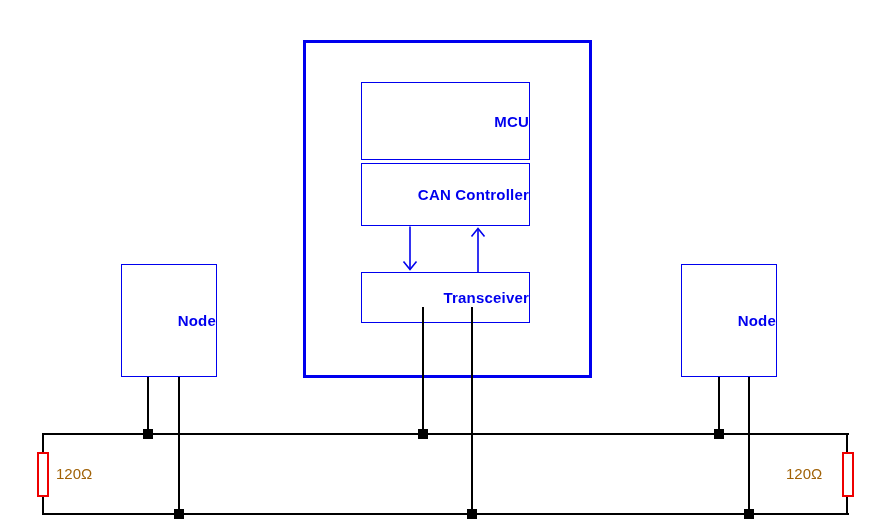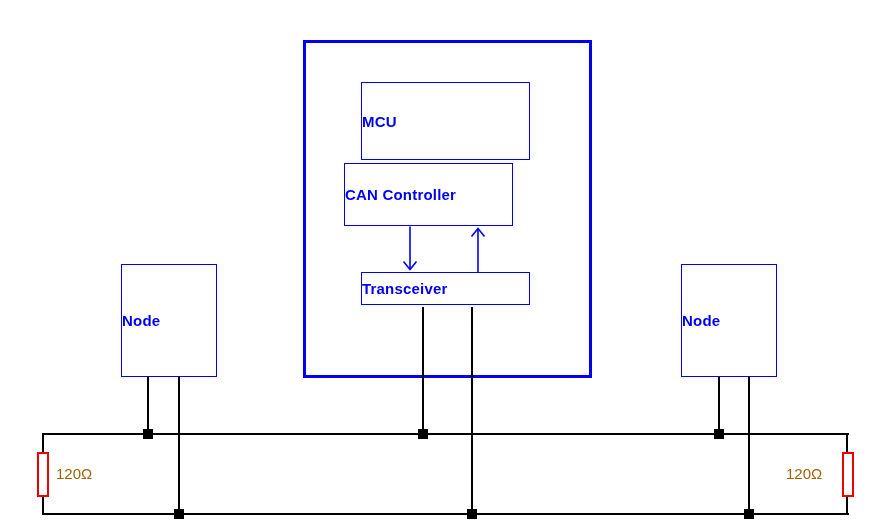--- a/index.html
+++ b/index.html
@@ -9,21 +9,21 @@
     background:#ffffff;
     font-family:"Liberation Sans", sans-serif;
     overflow:hidden;
   }
   .abs{position:absolute;}
   
   .bluebox{
     position:absolute;
     border:1.5px solid #0000ee;
     background:#ffffff;
-    display:flex;align-items:center;justify-content:flex-start;
+    display:flex;align-items:center;justify-content:flex-end;
     box-sizing:border-box;
   }
   .bluebox .lbl{
     color:#0000ee;
     font-weight:bold;
     font-size:15px;
     letter-spacing:0.2px;
     white-space:nowrap;
   }
   #ecu-box{
@@ -55,25 +55,25 @@
 <body>
 
 <div id="canvas">
 
   <div id="ecu-box"></div>
 
   <div class="bluebox" style="left:361px;top:82px;width:169px;height:78px;">
     <span class="lbl">MCU</span>
   </div>
 
-  <div class="bluebox" style="left:344px;top:163px;width:169px;height:63px;">
+  <div class="bluebox" style="left:361px;top:163px;width:169px;height:63px;">
     <span class="lbl">CAN Controller</span>
   </div>
 
-  <div class="bluebox" style="left:361px;top:272px;width:169px;height:33px;">
+  <div class="bluebox" style="left:361px;top:272px;width:169px;height:51px;">
     <span class="lbl">Transceiver</span>
   </div>
 
   <svg class="abs" style="left:395px;top:222px;" width="100" height="54" viewBox="395 222 100 54">
     <g stroke="#0000ee" stroke-width="1.6" fill="none">
       <line x1="410" y1="226.5" x2="410" y2="269"></line>
       <polyline points="403.5,261.5 410,269.5 416.5,261.5"></polyline>
     </g>
     <g stroke="#0000ee" stroke-width="1.6" fill="none">
       <line x1="478" y1="272" x2="478" y2="229"></line>

